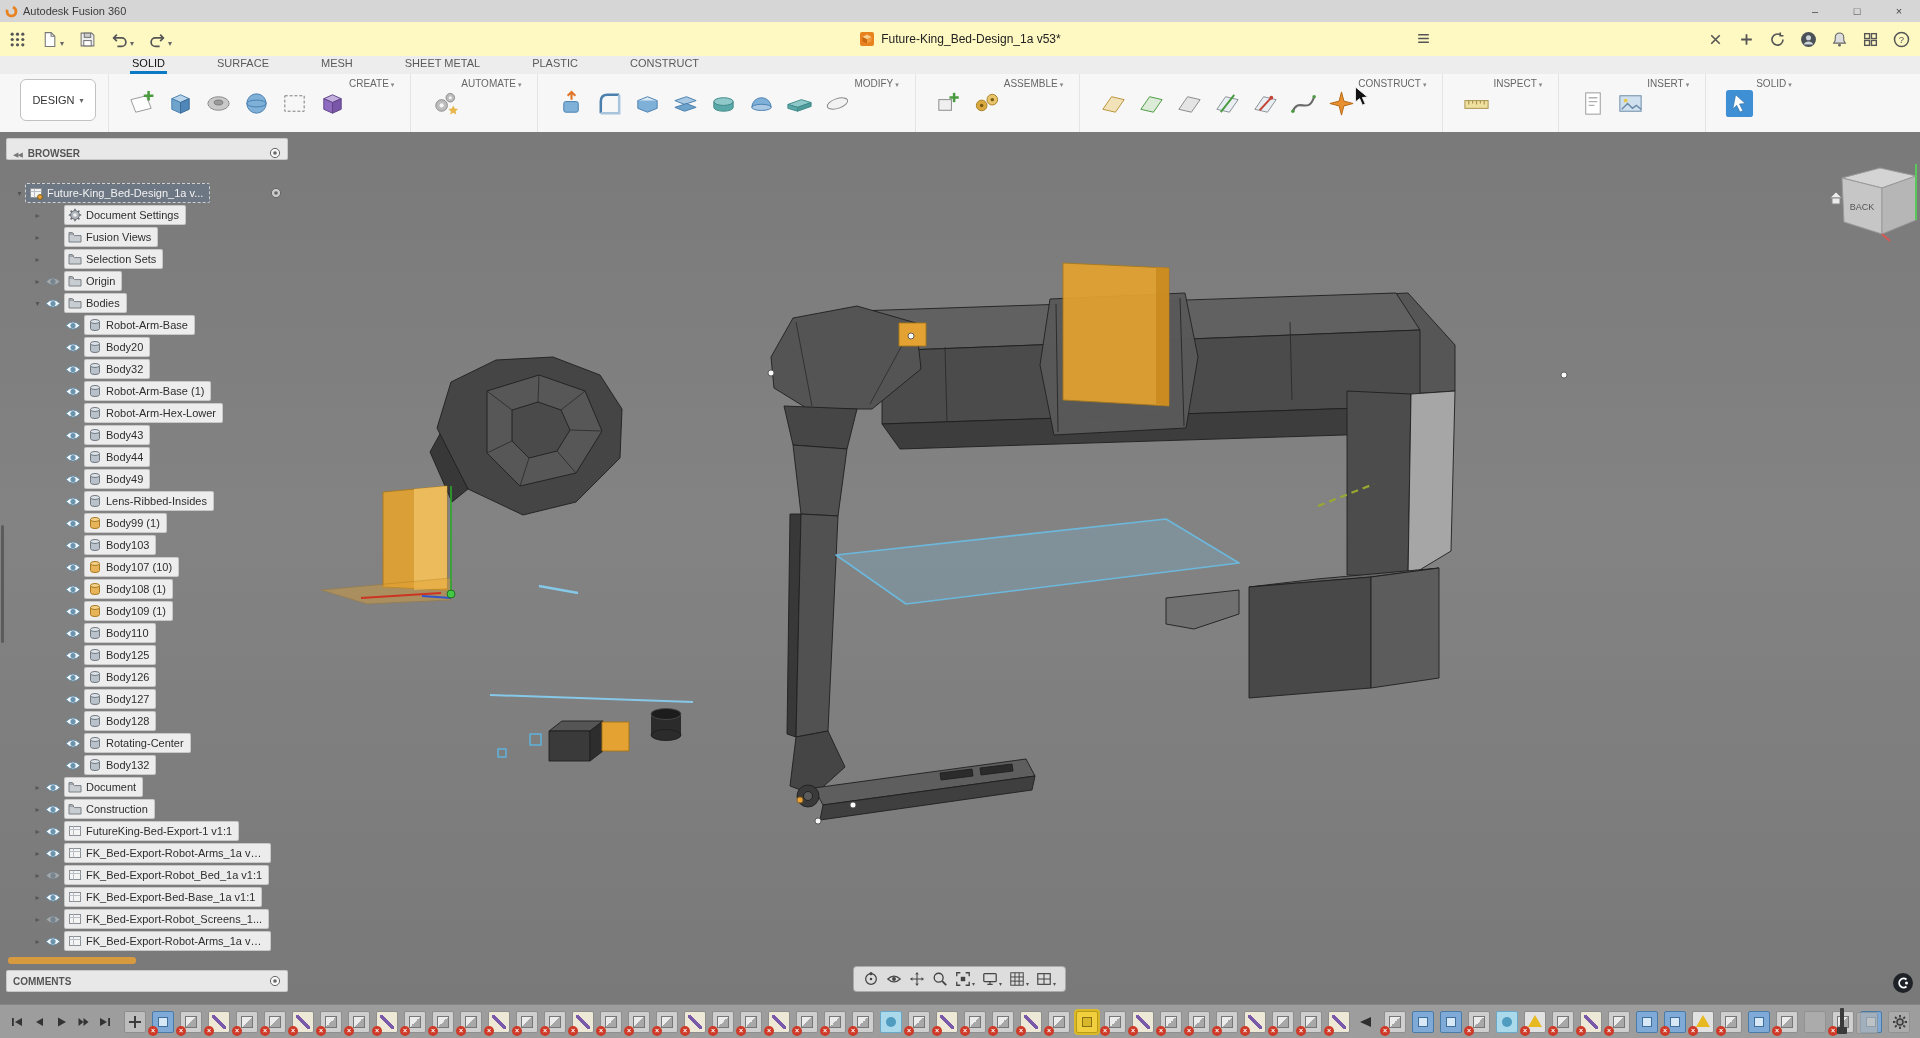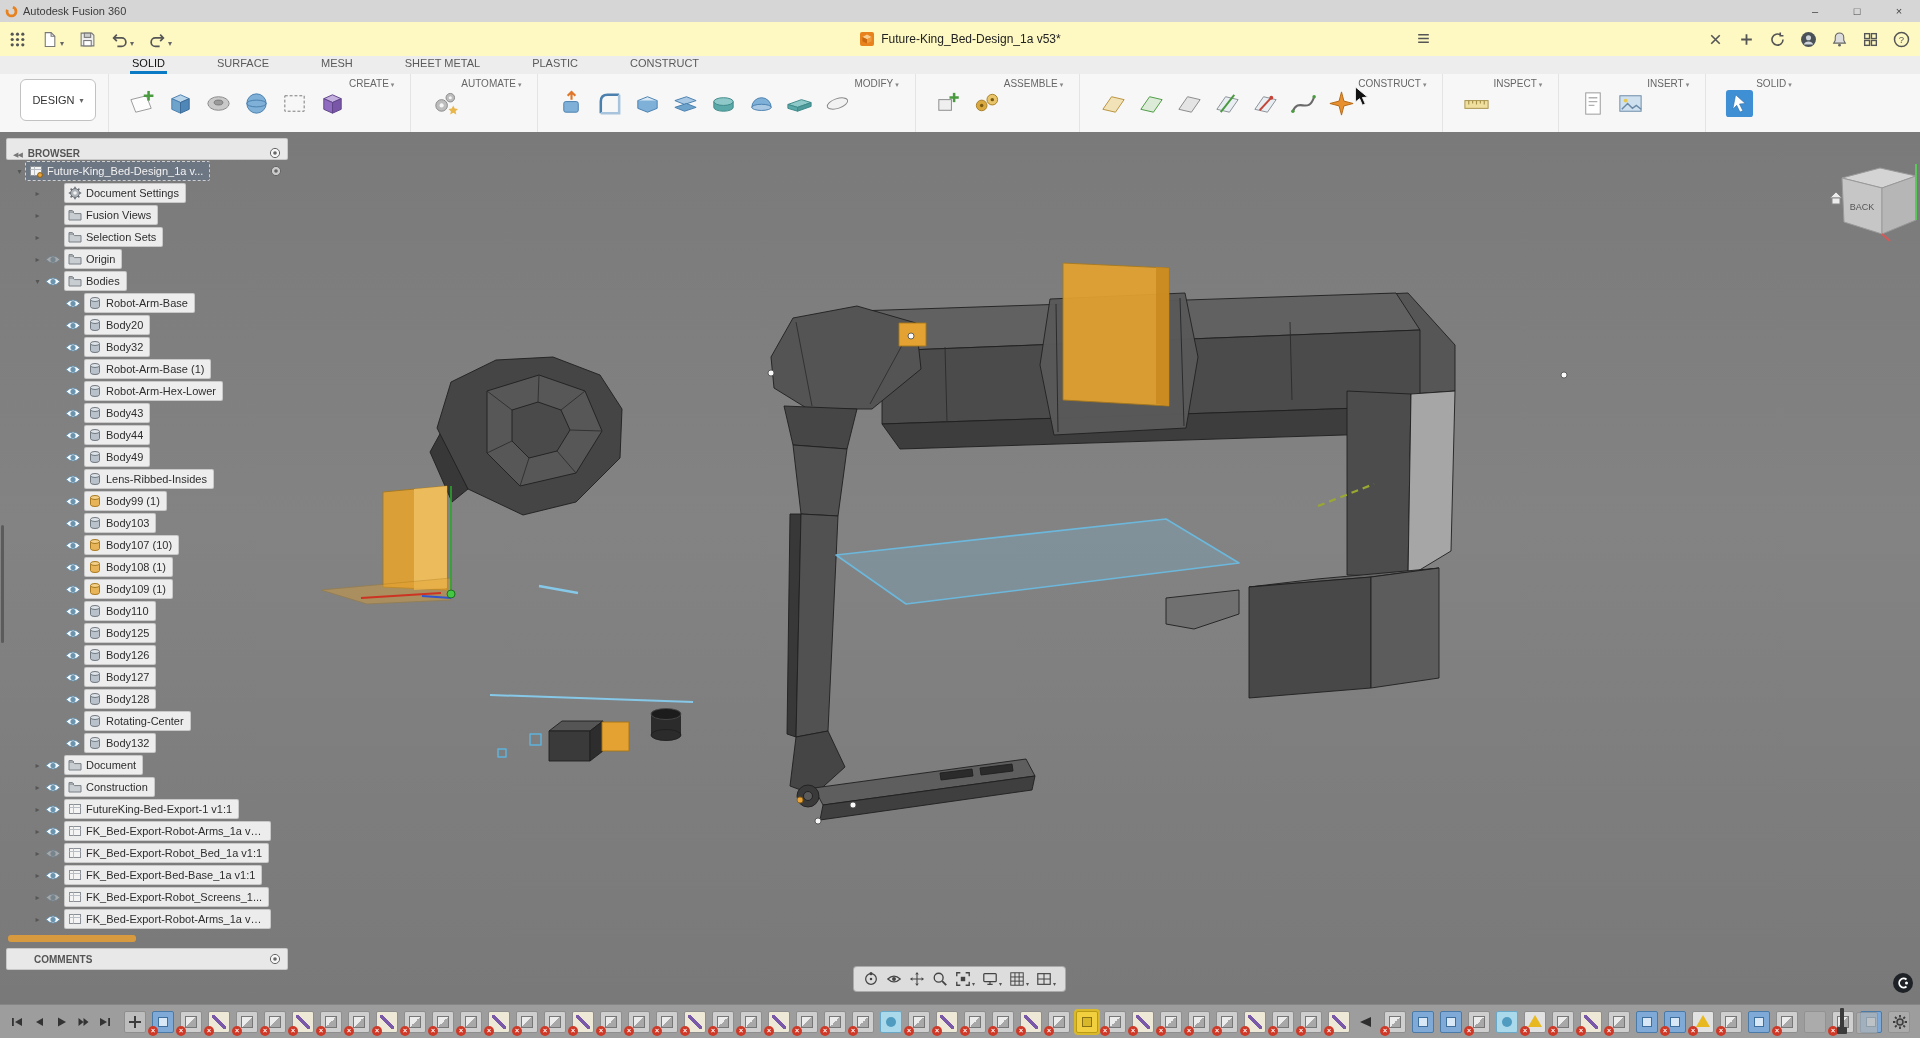--- a/index.html
+++ b/index.html
@@ -81,26 +81,26 @@
   .eye svg{width:16px;height:11px}
   .eye.eye-off{opacity:.35}
   .eye.eye-none{visibility:hidden}
   .chip{display:inline-flex;align-items:center;height:18px;max-width:196px;background:rgba(255,255,255,.86);
     border:1px solid rgba(90,90,90,.25);border-radius:2px;padding:0 6px 0 3px;font-size:11px;color:#2d2d2d;
     white-space:nowrap;overflow:hidden;}
   .tico{flex:none;width:14px;height:14px;margin-right:4px;}
   .tico svg{width:14px;height:14px}
   .tlabel{overflow:hidden;text-overflow:ellipsis;}
   .root-row .chip{background:#6d7683;color:#f2f2f2;border:1px dashed #cfcfcf;}
-  .root-row{justify-content:flex-end;}
+  .root-row{justify-content:flex-end;margin-top:22px;}
   .root-row .radio{margin-left:auto;}
   #hscroll{height:7px;width:128px;margin:5px 0 0 2px;background:#d79a3e;border-radius:3px;}
   .comments{margin-top:6px;height:20px;background:rgba(238,238,238,.95);border:1px solid rgba(180,180,180,.6);
     display:flex;align-items:center;font-size:10px;font-weight:bold;color:#555;border-radius:2px;}
-  .comments span.clabel{padding-left:27px;text-align:center;}
+  .comments span.clabel{padding-left:6px;text-align:center;}
 
   
   #navbar{position:absolute;left:853px;top:834px;height:24px;background:rgba(232,232,232,.9);
     border:1px solid rgba(150,150,150,.7);border-radius:4px;display:flex;align-items:center;gap:7px;padding:0 9px;}
   .nbtn{display:flex;align-items:flex-end;}
   .nbtn svg{width:16px;height:16px}
   .nbtn.caret-1::after{content:"▾";font-size:6px;color:#555;margin-left:1px;}
 
   #assistant{position:absolute;right:6px;bottom:10px;width:22px;height:22px;}
 

